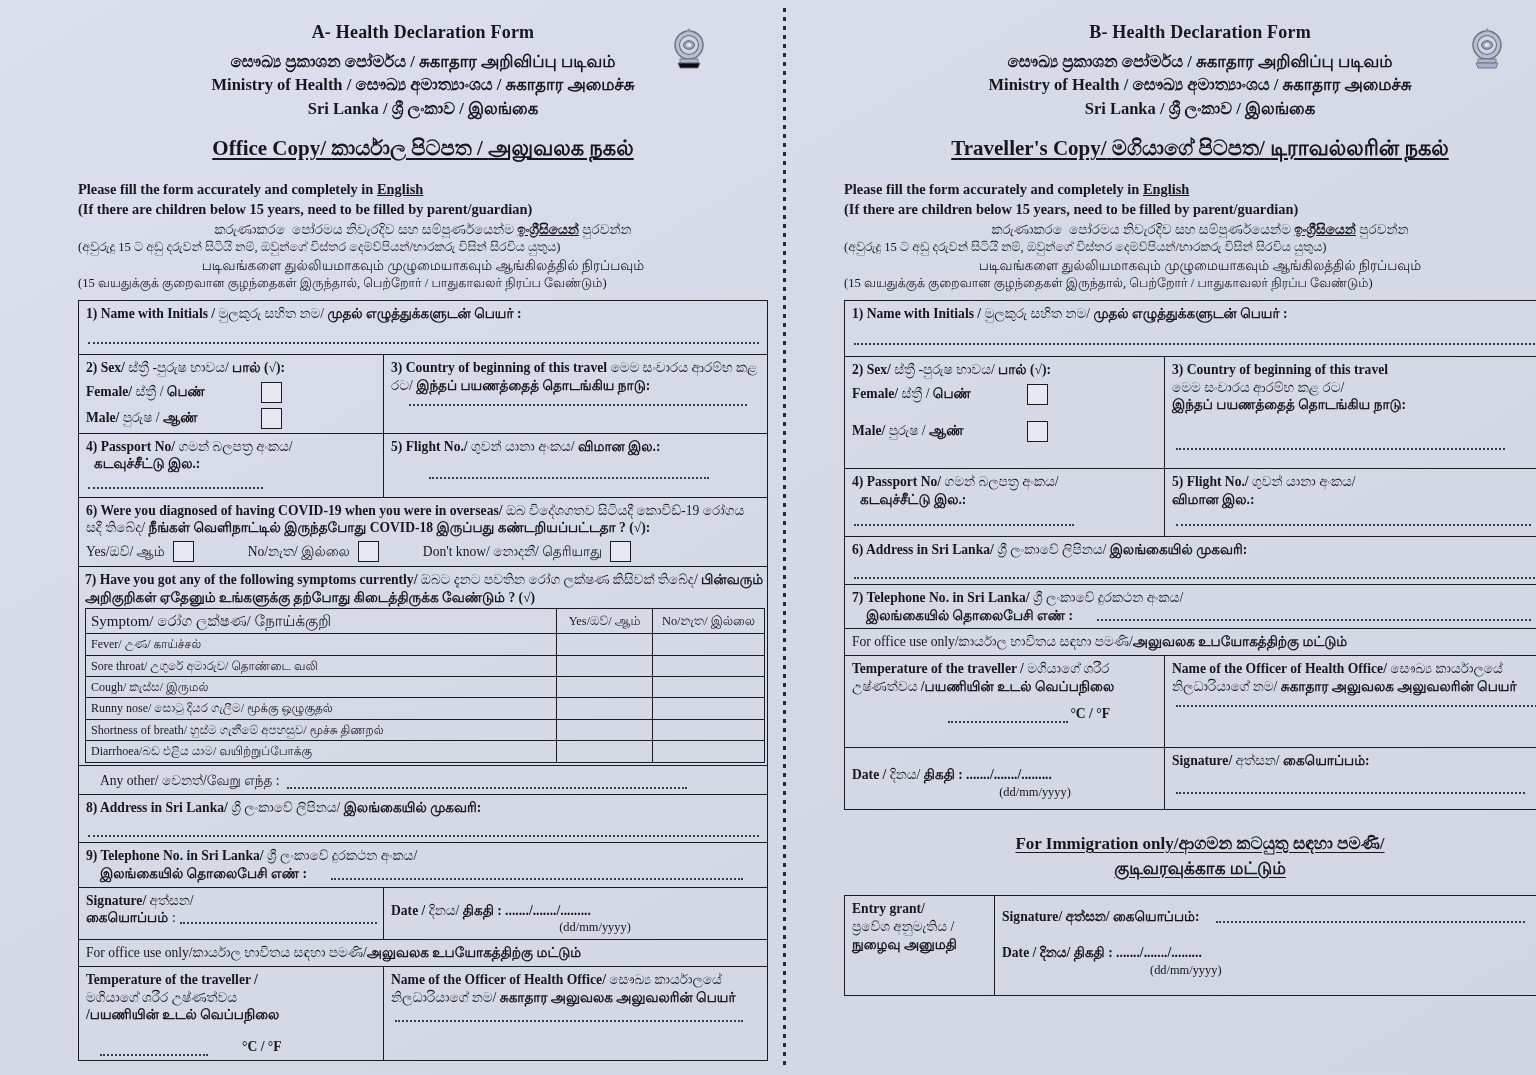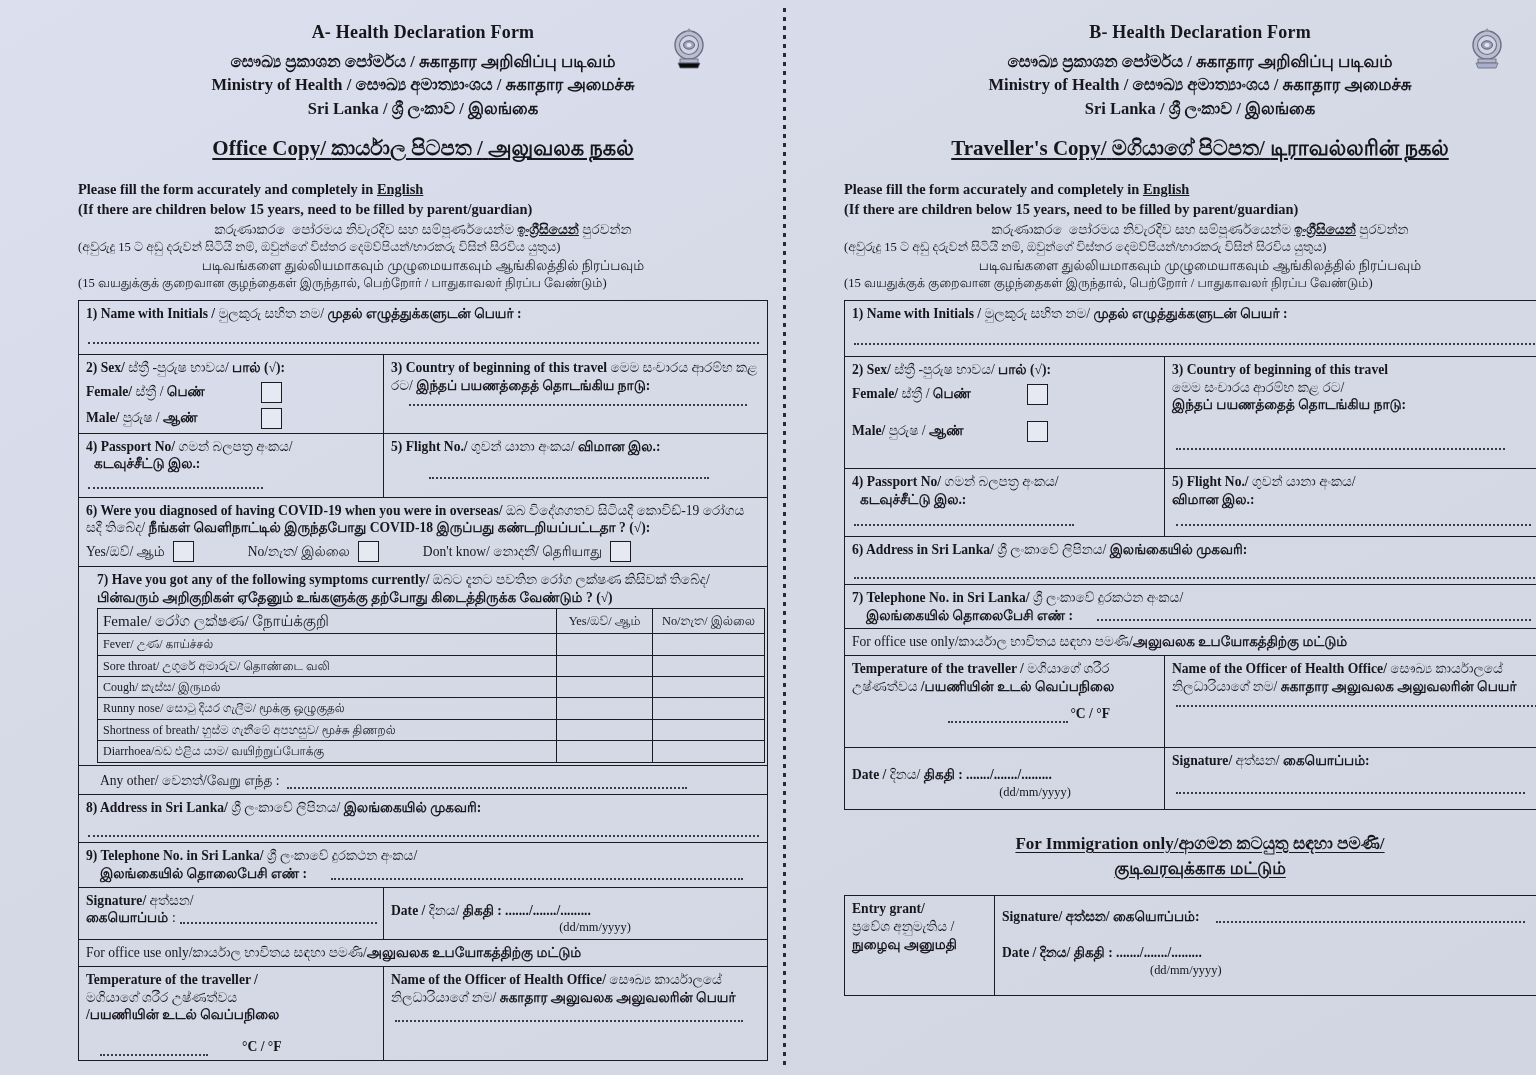--- a/index.html
+++ b/index.html
@@ -267,28 +267,28 @@
             <span class="cbox" style="margin-left:8px"></span>
             <span style="margin-left:54px">No/නැත/ இல்லை</span>
             <span class="cbox" style="margin-left:8px"></span>
             <span style="margin-left:44px">Don't know/ නොදනී/ தெரியாது</span>
             <span class="cbox" style="margin-left:8px"></span>
           </div>
         </td>
       </tr>
 
       <tr>
-        <td colspan="2" style="padding:4px 2px 2px 18px">
+        <td colspan="2" style="padding:4px 2px 2px 6px">
           <span class="en">7) Have you got any of the following symptoms currently/</span>
           <span class="si2">ඔබට දැනට පවතින රෝග ලක්ෂණ කිසිවක් තිබේද/</span>
           <span class="ta">பின்வரும் அறிகுறிகள் ஏதேனும் உங்களுக்கு தற்போது கிடைத்திருக்க வேண்டும் ? (√)</span>
           <table class="symtab">
             <tbody>
                   <tr>
-              <th class="sym">Female/ රෝග ලක්ෂණ/ நோய்க்குறி</th>
+              <th class="sym">Symptom/ රෝග ලක්ෂණ/ நோய்க்குறி</th>
               <th style="width:96px">Yes/ඔව්/ ஆம்</th>
               <th style="width:112px">No/නැත/ இல்லை</th>
             </tr>
             <tr>
               <td>Fever/ උණ/ காய்ச்சல்</td>
               <td class="yn"></td>
               <td class="yn"></td>
             </tr>
             <tr>
               <td>Sore throat/ උගුරේ අමාරුව/ தொண்டை வலி</td>

